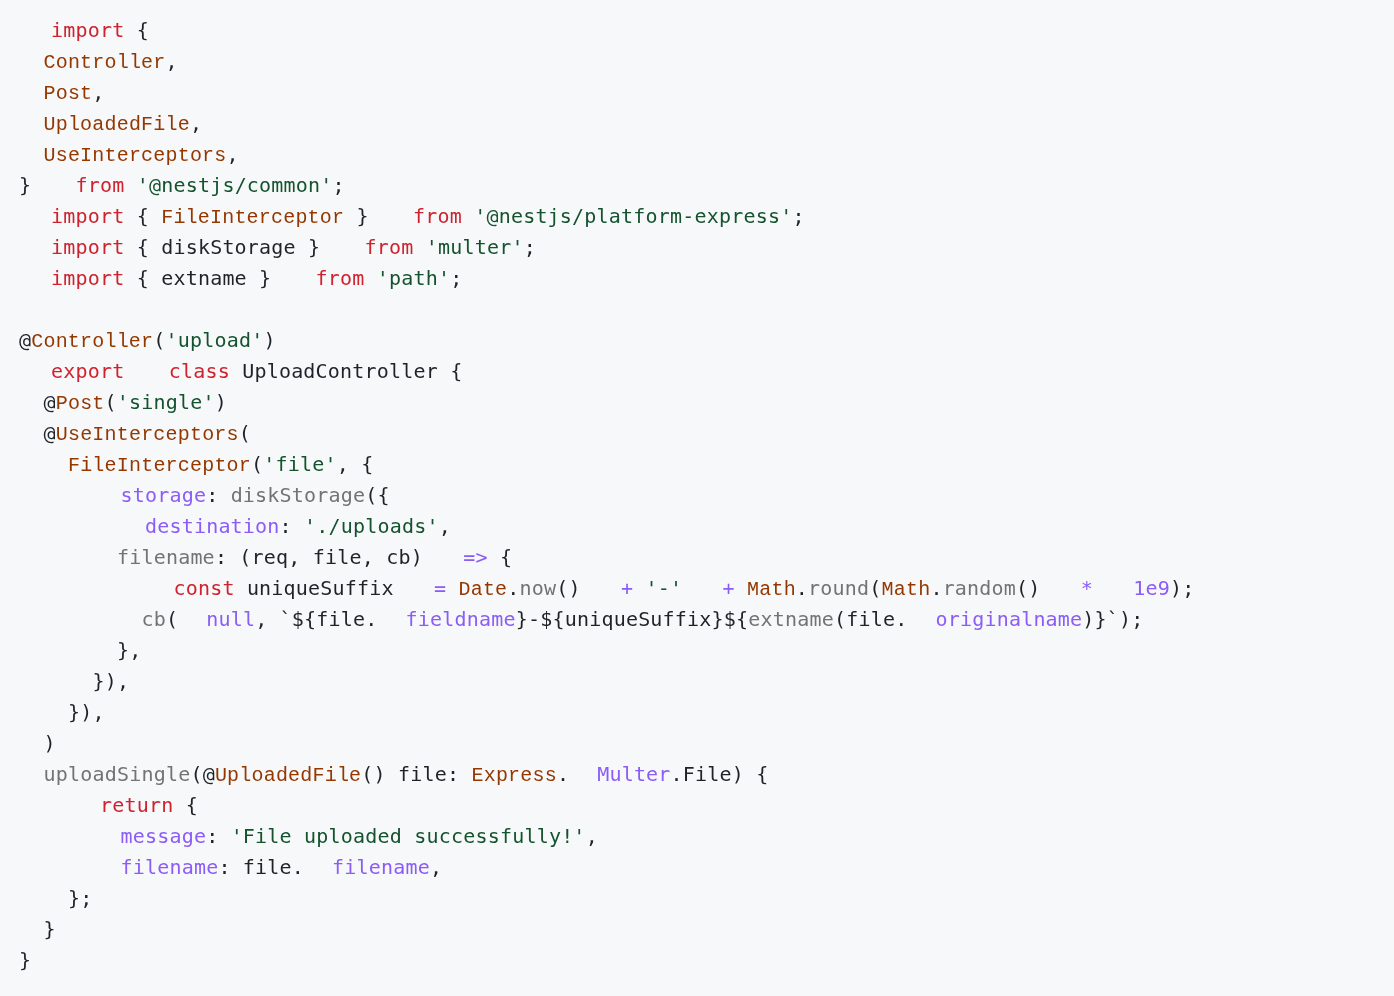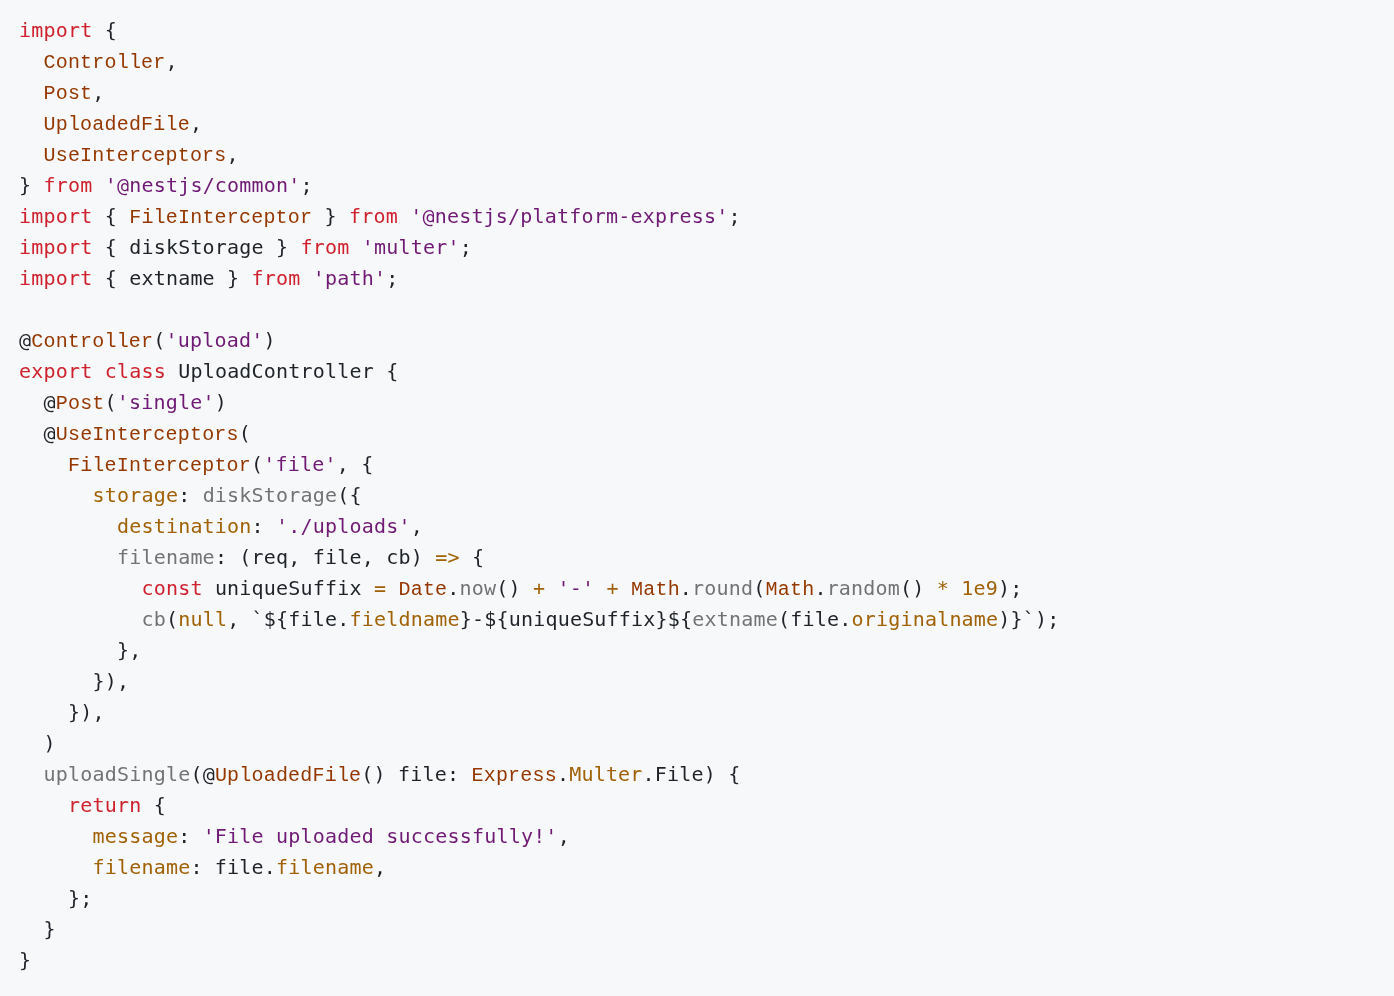--- a/index.html
+++ b/index.html
@@ -4,23 +4,23 @@
 <style>
   html, body { margin:0; padding:0; }
   body { width:1394px; height:996px; background:#f6f8fa; overflow:hidden; }
   .code {
     position:absolute; left:19px; top:15px;
     font-family:"DejaVu Sans Mono", "Liberation Mono", monospace;
     font-size:20px; line-height:31px; color:#1f2328;
     letter-spacing:0.2px; white-space:pre;
   }
   .line { height:31px; }
-  .k { color:#cf222e; }
+  .k { color:#cf222e;margin-left:32px; }
   .e { color:#953800;font-family:Liberation Mono, monospace; }
-  .s { color:#701a75; }
-  .p { color:#a16207; }
+  .s { color:#14532d; }
+  .p { color:#8b5cf6;margin-left:28px; }
   .f { color:#737373; }
   .t { color:#1f2328; }
 </style>
 </head>
 <body>
 
 <div class="code" id="code"><div class="line"><span class="k">import</span><span class="t"> {</span></div><div class="line"><span class="t">  </span><span class="e">Controller</span><span class="t">,</span></div><div class="line"><span class="t">  </span><span class="e">Post</span><span class="t">,</span></div><div class="line"><span class="t">  </span><span class="e">UploadedFile</span><span class="t">,</span></div><div class="line"><span class="t">  </span><span class="e">UseInterceptors</span><span class="t">,</span></div><div class="line"><span class="t">} </span><span class="k">from</span><span class="t"> </span><span class="s">'@nestjs/common'</span><span class="t">;</span></div><div class="line"><span class="k">import</span><span class="t"> { </span><span class="e">FileInterceptor</span><span class="t"> } </span><span class="k">from</span><span class="t"> </span><span class="s">'@nestjs/platform-express'</span><span class="t">;</span></div><div class="line"><span class="k">import</span><span class="t"> { diskStorage } </span><span class="k">from</span><span class="t"> </span><span class="s">'multer'</span><span class="t">;</span></div><div class="line"><span class="k">import</span><span class="t"> { extname } </span><span class="k">from</span><span class="t"> </span><span class="s">'path'</span><span class="t">;</span></div><div class="line">&nbsp;</div><div class="line"><span class="t">@</span><span class="e">Controller</span><span class="t">(</span><span class="s">'upload'</span><span class="t">)</span></div><div class="line"><span class="k">export</span><span class="t"> </span><span class="k">class</span><span class="t"> UploadController {</span></div><div class="line"><span class="t">  @</span><span class="e">Post</span><span class="t">(</span><span class="s">'single'</span><span class="t">)</span></div><div class="line"><span class="t">  @</span><span class="e">UseInterceptors</span><span class="t">(</span></div><div class="line"><span class="t">    </span><span class="e">FileInterceptor</span><span class="t">(</span><span class="s">'file'</span><span class="t">, {</span></div><div class="line"><span class="t">      </span><span class="p">storage</span><span class="t">: </span><span class="f">diskStorage</span><span class="t">({</span></div><div class="line"><span class="t">        </span><span class="p">destination</span><span class="t">: </span><span class="s">'./uploads'</span><span class="t">,</span></div><div class="line"><span class="t">        </span><span class="f">filename</span><span class="t">: (req, file, cb) </span><span class="p">=&gt;</span><span class="t"> {</span></div><div class="line"><span class="t">          </span><span class="k">const</span><span class="t"> uniqueSuffix </span><span class="p">=</span><span class="t"> </span><span class="e">Date</span><span class="t">.</span><span class="f">now</span><span class="t">() </span><span class="p">+</span><span class="t"> </span><span class="s">'-'</span><span class="t"> </span><span class="p">+</span><span class="t"> </span><span class="e">Math</span><span class="t">.</span><span class="f">round</span><span class="t">(</span><span class="e">Math</span><span class="t">.</span><span class="f">random</span><span class="t">() </span><span class="p">*</span><span class="t"> </span><span class="p">1e9</span><span class="t">);</span></div><div class="line"><span class="t">          </span><span class="f">cb</span><span class="t">(</span><span class="p">null</span><span class="t">, `${file.</span><span class="p">fieldname</span><span class="t">}-${uniqueSuffix}${</span><span class="f">extname</span><span class="t">(file.</span><span class="p">originalname</span><span class="t">)}`);</span></div><div class="line"><span class="t">        },</span></div><div class="line"><span class="t">      }),</span></div><div class="line"><span class="t">    }),</span></div><div class="line"><span class="t">  )</span></div><div class="line"><span class="t">  </span><span class="f">uploadSingle</span><span class="t">(@</span><span class="e">UploadedFile</span><span class="t">() file: </span><span class="e">Express</span><span class="t">.</span><span class="p">Multer</span><span class="t">.File) {</span></div><div class="line"><span class="t">    </span><span class="k">return</span><span class="t"> {</span></div><div class="line"><span class="t">      </span><span class="p">message</span><span class="t">: </span><span class="s">'File uploaded successfully!'</span><span class="t">,</span></div><div class="line"><span class="t">      </span><span class="p">filename</span><span class="t">: file.</span><span class="p">filename</span><span class="t">,</span></div><div class="line"><span class="t">    };</span></div><div class="line"><span class="t">  }</span></div><div class="line"><span class="t">}</span></div></div>
 
 </body></html>

